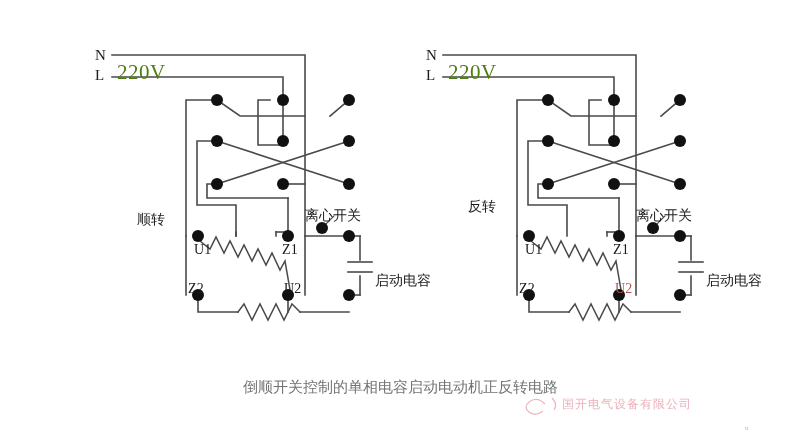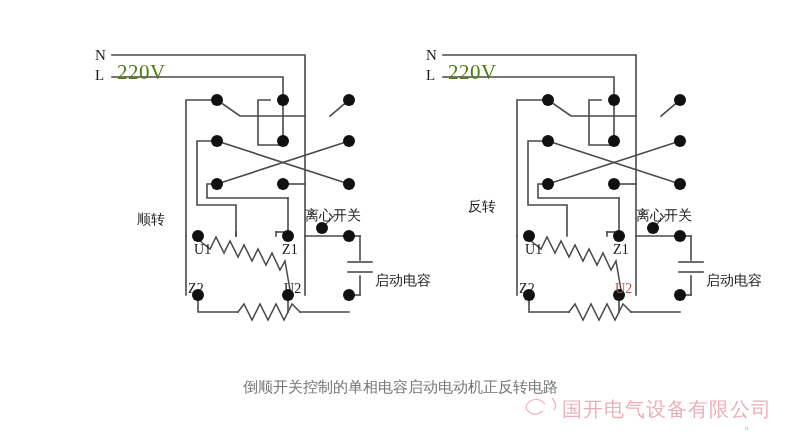--- a/index.html
+++ b/index.html
@@ -5,21 +5,21 @@
   html,body{margin:0;padding:0;background:#ffffff;}
   body{width:799px;height:443px;position:relative;overflow:hidden;
        font-family:"Liberation Serif","DejaVu Serif",serif;}
   #canvas{position:absolute;left:0;top:0;width:799px;height:443px;}
   .lbl{position:absolute;white-space:nowrap;color:#1a1a1a;}
   .term{font-family:"Liberation Serif",serif;font-size:14px;letter-spacing:.2px;text-align:right;}
   .cn{font-family:Liberation Serif, serif;font-size:14px;font-weight:500;}
   .nl{font-family:"Liberation Serif",serif;font-size:15px;line-height:15px;}
   .volt{font-family:Liberation Serif, serif;font-size:21px;color:#4d7c0f;letter-spacing:.5px;}
   .caption{font-family:"DejaVu Sans","Liberation Sans",sans-serif;font-size:15px;color:#737373;}
-  .wm{font-family:Liberation Serif, serif;font-size:20px;
+  .wm{font-family:Liberation Serif, serif;font-size:12px;
       color:#e8a2ae;opacity:.85;letter-spacing:1px;}
   .tiny{font-family:"Liberation Serif",serif;font-size:7px;color:#b9b9b9;}
   .redtag{color:#b5564f;}
 </style>
 </head>
 <body>
 
 <svg id="canvas" viewBox="0 0 799 443">
   <defs>
     <g id="dot">

